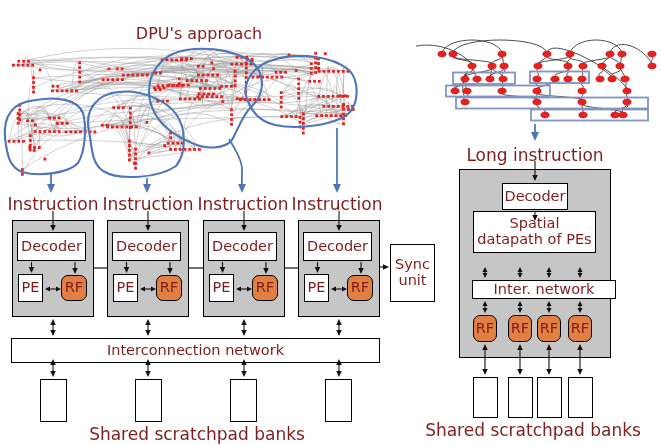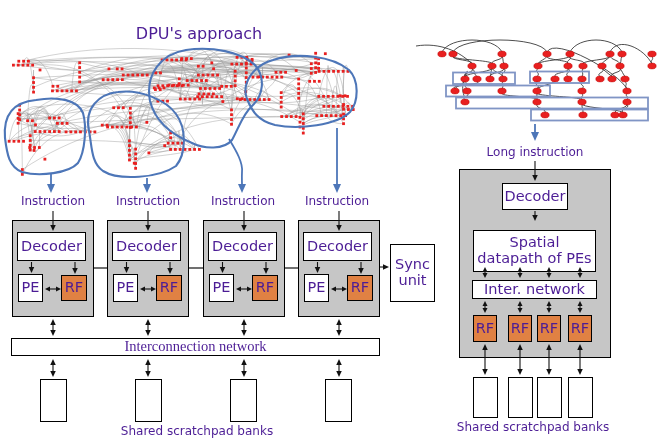--- a/index.html
+++ b/index.html
@@ -1,24 +1,24 @@
 <!DOCTYPE html>
 <html><head>
 <meta charset="utf-8">
 <style>
   html,body{margin:0;padding:0;background:#fff;}
   #stage{position:relative;width:661px;height:445px;background:#fff;overflow:hidden;
-         font-family:"DejaVu Sans","Liberation Sans",sans-serif;color:#4c1d95;}
+         font-family:"DejaVu Sans","Liberation Sans",sans-serif;color:#7f1d1d;}
   .title{position:absolute;transform:translateX(-50%);font-size:16px;white-space:nowrap;}
-  .clabel{position:absolute;transform:translateX(-50%);font-size:12px;white-space:nowrap;}
+  .clabel{position:absolute;transform:translateX(-50%);font-size:17px;white-space:nowrap;}
   .box{position:absolute;background:#fff;border:1.5px solid #000;box-sizing:border-box;
        display:flex;flex-direction:column;align-items:center;justify-content:center;
        font-size:14.5px;line-height:1.1;text-align:right;white-space:nowrap;}
   .tile{position:absolute;background:var(--tile-gray,#c6c6c6);border:1.6px solid #000;box-sizing:border-box;}
-  .rf{background:var(--rf-orange,#e08143);}
+  .rf{background:var(--rf-orange,#e08143);border-radius:7px;}
   #overlay{position:absolute;left:0;top:0;z-index:5;pointer-events:none;}
 </style>
 </head>
 <body>
 
 <div id="stage" style="--tile-gray: #c6c6c6; --rf-orange: #e08143;">
 
   <div class="title" style="left:199px;top:24px;">DPU's approach</div>
 
   <div class="clabel" style="left:53px;top:194px;">Instruction</div>
@@ -45,37 +45,37 @@
     <div class="box" style="left:4px;top:11px;width:69px;height:29px;">Decoder</div>
     <div class="box" style="left:5px;top:53px;width:25px;height:28px;">PE</div>
     <div class="box rf" style="left:48px;top:54px;width:26px;height:26px;">RF</div>
   </div>
 
   <div class="box" style="left:390px;top:244px;width:45px;height:58px;">
     <span>Sync</span>
     <span>unit</span>
   </div>
 
-  <div class="box" style="left:11px;top:338px;width:369px;height:18px;font-family:Liberation Serif, serif;">Interconnection network</div>
+  <div class="box" style="left:11px;top:338px;width:369px;height:25px;">Interconnection network</div>
 
   <div class="box" style="left:40px;top:379px;width:27px;height:43px;"></div>
   <div class="box" style="left:135px;top:379px;width:27px;height:43px;"></div>
   <div class="box" style="left:230px;top:379px;width:27px;height:43px;"></div>
   <div class="box" style="left:325px;top:379px;width:27px;height:43px;"></div>
   <div class="clabel" style="left:197px;top:424px;">Shared scratchpad banks</div>
 
   <div class="clabel" style="left:535px;top:145px;">Long instruction</div>
 
   <div class="tile" style="left:459px;top:169px;width:152px;height:189px;"></div>
   <div class="box" style="left:502px;top:183px;width:66px;height:27px;">Decoder</div>
-  <div class="box" style="left:473px;top:230px;width:123px;height:42px;">
+  <div class="box" style="left:473px;top:211px;width:123px;height:42px;">
     <span>Spatial</span>
     <span>datapath of PEs</span>
   </div>
-  <div class="box" style="left:472px;top:280px;width:125px;height:19px;">Inter. network</div>
+  <div class="box" style="left:472px;top:280px;width:144px;height:19px;">Inter. network</div>
   <div class="box rf" style="left:473px;top:315px;width:24px;height:27px;">RF</div>
   <div class="box rf" style="left:508px;top:315px;width:24px;height:27px;">RF</div>
   <div class="box rf" style="left:537px;top:315px;width:24px;height:27px;">RF</div>
   <div class="box rf" style="left:568px;top:315px;width:24px;height:27px;">RF</div>
 
   <div class="box" style="left:473px;top:377px;width:25px;height:41px;"></div>
   <div class="box" style="left:508px;top:377px;width:25px;height:41px;"></div>
   <div class="box" style="left:537px;top:377px;width:25px;height:41px;"></div>
   <div class="box" style="left:568px;top:377px;width:25px;height:41px;"></div>
   <div class="clabel" style="left:533px;top:420px;">Shared scratchpad banks</div>

